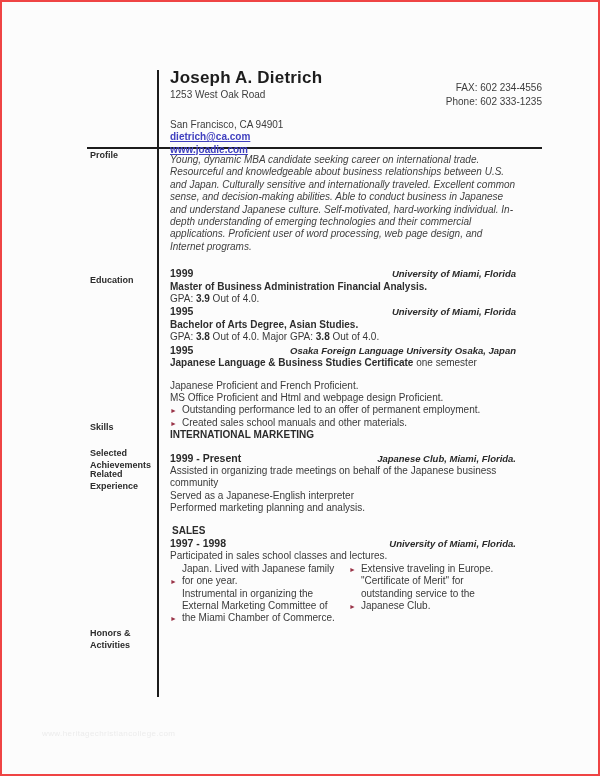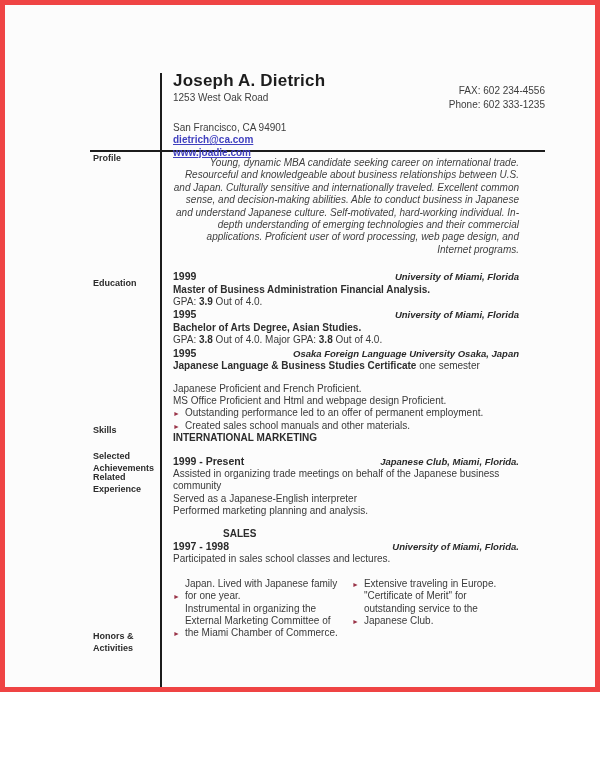--- a/index.html
+++ b/index.html
@@ -1,21 +1,21 @@
 <!DOCTYPE html>
 <html><head>
 <meta charset="utf-8">
 <style>
   * { margin:0; padding:0; box-sizing:border-box; }
   html,body { width:600px; height:776px; }
   body { font-family:"Liberation Sans", sans-serif; background:#ffffff; }
 
   .page {
-    position:relative; width:600px; height:692px;
-    background:#fcfcfc; border:5px solid #ef4444; overflow:hidden;
+    position:relative; width:600px; height:776px;
+    background:#fcfcfc; border:2px solid #ef4444; overflow:hidden;
   }
   .page::before {
     content:""; position:absolute; inset:-5px; pointer-events:none;
     border:1px solid #bd9614;
   }
 
   
   .vrule { position:absolute; left:155px; top:68px; width:2px; height:627px; background:#1c1c1c; }
   .hrule { position:absolute; left:85px; top:145px; width:455px; height:2px; background:#1c1c1c; }
 
@@ -25,41 +25,41 @@
   .addr1 { font-size:10px; line-height:13px; }
   .addr2 { font-size:10px; line-height:13px; margin-top:17px; }
   .link { font-size:10px; line-height:12.5px; color:#4040bf; text-decoration:underline; display:block; cursor:pointer;font-weight:bold; }
   .hdr-right { position:absolute; left:340px; top:79px; width:200px; text-align:right; font-size:10px; color:#3d3d3d; line-height:14px; }
 
   
   .side-label { position:absolute; left:88px; width:66px; font-size:9px; font-weight:bold; color:#2c2c2c; line-height:12px; }
 
   
   .main { position:absolute; left:168px; top:152px; width:346px; font-size:10px; color:#3a3a3a; line-height:12.4px; }
-  .profile-text { font-style:italic; color:#3f3f3f;text-align:right; }
+  .profile-text { font-style:italic; color:#3f3f3f; }
 
   .edu-entry { margin-top:0; }
   .edu-entry.first { margin-top:14px; }
   .edu-row { display:flex; justify-content:space-between; align-items:baseline; }
   .edu-year { font-weight:bold; font-size:10.5px; color:#2a2a2a; }
   .edu-school { font-weight:bold; font-style:italic; font-size:9.5px; color:#2a2a2a; }
   .edu-title { font-weight:bold; color:#2e2e2e; }
   .plain { font-weight:normal; color:#3a3a3a; }
   .gpa b { color:#2e2e2e; }
 
   .skills-block { margin-top:10px; }
 
   .bullet-row { display:flex; align-items:flex-end; }
   .arrow-icon { color:#993347; font-size:7px; line-height:12.4px; margin-right:5px; flex:none; transform:translateY(0.5px); }
 
   .caps-heading { font-weight:bold; color:#2c2c2c; }
   .job { margin-top:10px; }
-  .sales-heading { margin-top:10px; padding-left:2px;margin-left:48px; }
+  .sales-heading { margin-top:10px; padding-left:2px; }
 
-  .honors { display:flex; margin-top:12px; }
+  .honors { display:flex; }
   .hcol { width:172px; }
   .hcol + .hcol { margin-left:12px; }
 
   .watermark { position:absolute; left:40px; top:727px; font-size:8px; color:#ececec; letter-spacing:0.4px; }
 </style>
 </head>
 <body>
 
 <div class="page">
 

